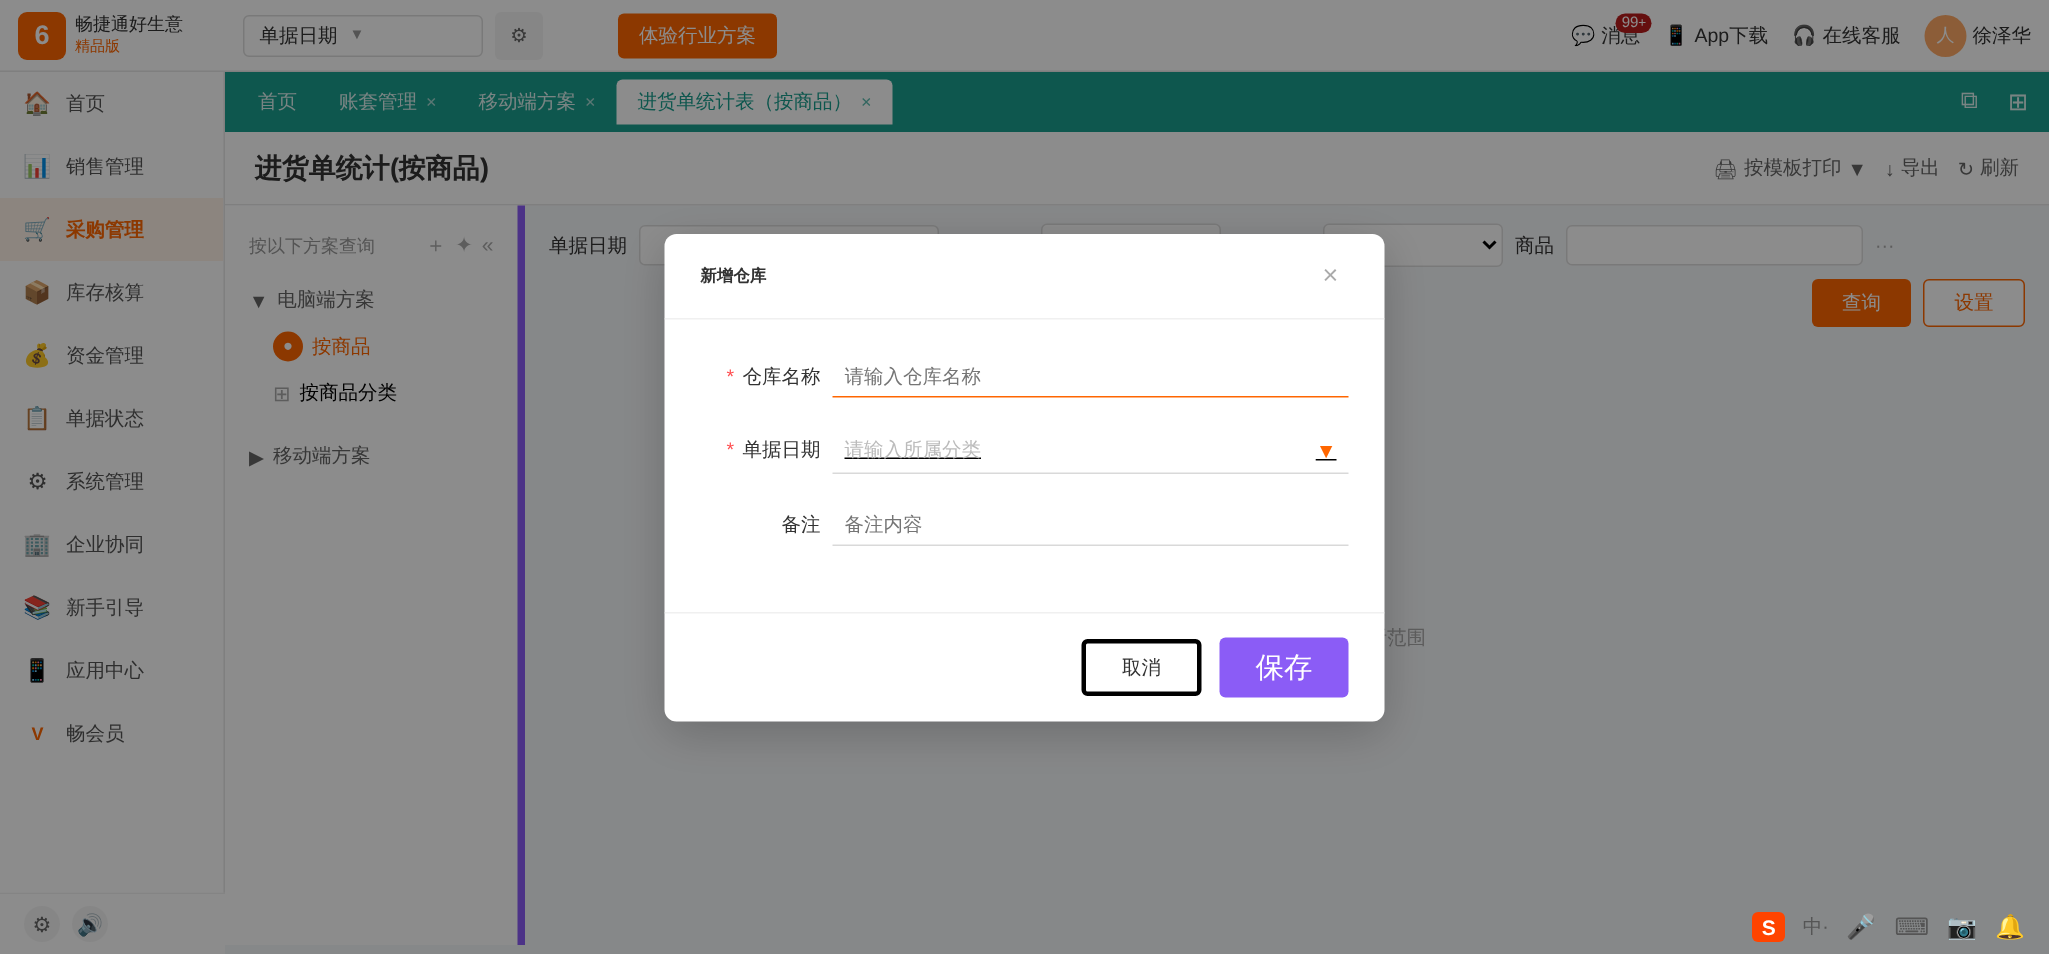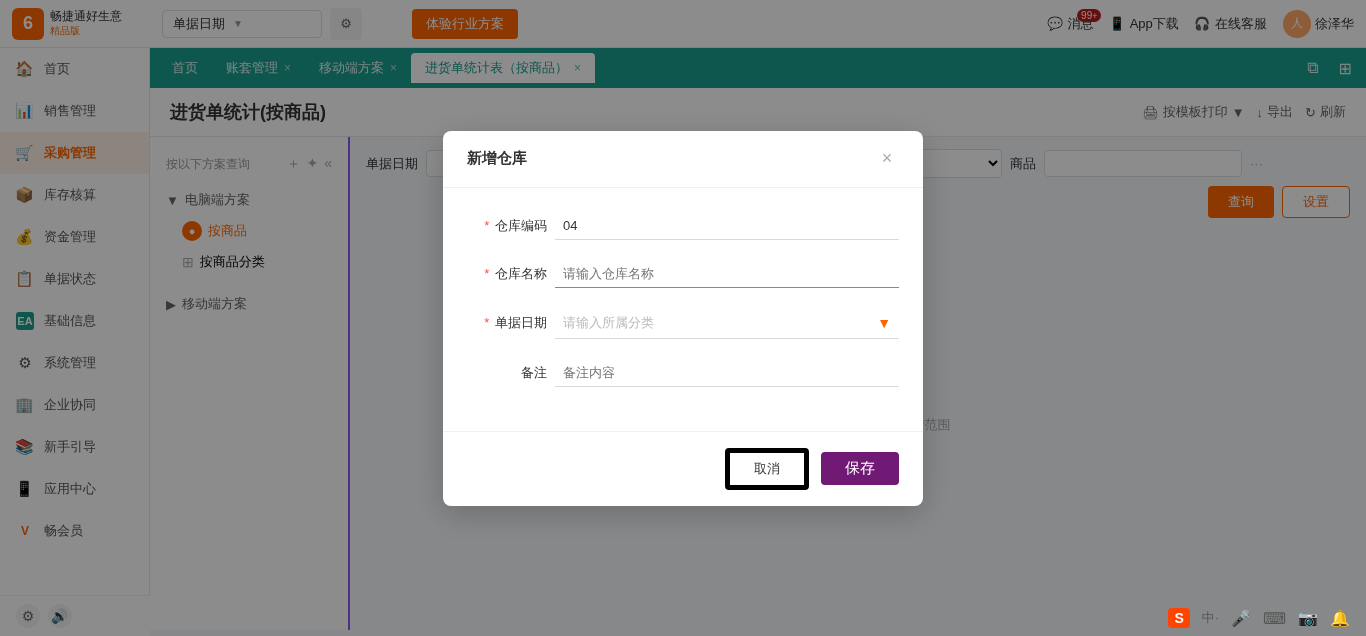--- a/index.html
+++ b/index.html
@@ -204,21 +204,21 @@
     }
 
     
     .content-area {
       display: flex;
       height: calc(100% - 55px);
     }
     .left-panel {
       width: 200px;
       background: #fff;
-      border-right: 2px solid #8b5cf6;
+      border-right: 5px solid #8b5cf6;
       padding: 12px 0;
       overflow-y: auto;
     }
     .panel-title {
       font-size: 12px; color: #999;
       padding: 6px 16px;
       display: flex; align-items: center; gap: 6px;
     }
     .panel-icons { display: flex; gap: 6px; margin-left: auto; }
     .panel-icon { font-size: 14px; color: #aaa; cursor: pointer; }
@@ -323,21 +323,21 @@
       border-radius: 8px;
       width: 480px;
       box-shadow: 0 8px 32px rgba(0,0,0,0.2);
       overflow: hidden;
     }
     .modal-header {
       display: flex; align-items: center; justify-content: space-between;
       padding: 16px 24px;
       border-bottom: 1px solid #f0f0f0;
     }
-    .modal-title { font-size: 15px; color: #333; font-weight: bold; }
+    .modal-title { font-size: 11px; color: #333; font-weight: bold; }
     .modal-close {
       font-size: 18px; color: #aaa; cursor: pointer;
       width: 24px; height: 24px;
       display: flex; align-items: center; justify-content: center;
     }
     .modal-body { padding: 24px; }
     .form-row {
       display: flex; align-items: center;
       margin-bottom: 20px;
       gap: 8px;
@@ -357,45 +357,46 @@
       outline: none;
       color: #333;
       background: transparent;
     }
     .form-input.active-border { border-bottom-color: #ff6600; }
     .form-select-row {
       flex: 1;
       display: flex; align-items: center;
       border-bottom: 1px solid #d9d9d9;
       padding: 6px 8px;
+      text-decoration: underline;
     }
     .form-select-inner { flex: 1; font-size: 13px; color: #bbb; }
     .form-select-arrow { color: #ff6600; font-size: 14px; }
     .modal-footer {
       padding: 16px 24px;
       border-top: 1px solid #f0f0f0;
       display: flex; align-items: center; justify-content: flex-end;
       gap: 12px;
     }
     .cancel-btn {
-      border: 5px solid #000000;
+      border: 3px solid #000000;
       background: #fff;
       color: #333;
       border-radius: 4px;
       padding: 7px 24px;
       font-size: 13px;
       cursor: pointer;
     }
     .save-btn {
-      background: #701a75;
+      background: #8b5cf6;
       color: #fff;
       border: none;
       border-radius: 4px;
       padding: 7px 24px;
-      font-size: 15px;
+      font-size: 19px;
       cursor: pointer;
       font-family: Liberation Serif, serif;
     }
 
     
     .bottom-bar {
       position: fixed;
       bottom: 0; right: 0;
       height: 36px;
       display: flex; align-items: center;
@@ -498,24 +499,20 @@
     <span class="sidebar-icon">📦</span>
     <span>库存核算</span>
   </div>
   <div class="sidebar-item">
     <span class="sidebar-icon">💰</span>
     <span>资金管理</span>
   </div>
   <div class="sidebar-item">
     <span class="sidebar-icon">📋</span>
     <span>单据状态</span>
-  </div>
-  <div class="sidebar-item">
-    <span class="sidebar-icon" style="font-size:11px;font-weight:bold;background:#1a9e8e;color:#fff;border-radius:3px;padding:2px 4px;">EA</span>
-    <span>基础信息</span>
   </div>
   <div class="sidebar-item">
     <span class="sidebar-icon">⚙</span>
     <span>系统管理</span>
   </div>
   <div class="sidebar-item">
     <span class="sidebar-icon">🏢</span>
     <span>企业协同</span>
   </div>
   <div class="sidebar-item">
@@ -632,27 +629,20 @@
 </div>
 
 <div class="overlay">
   <div class="modal">
     <div class="modal-header">
       <span class="modal-title">新增仓库</span>
       <span class="modal-close">×</span>
     </div>
     <div class="modal-body">
 
-      <div class="form-row">
-        <div class="form-label">
-          <span class="required">*</span>
-          <span>仓库编码</span>
-        </div>
-        <input class="form-input" value="04" style="">
-      </div>
 
       <div class="form-row">
         <div class="form-label">
           <span class="required">*</span>
           <span>仓库名称</span>
         </div>
         <input class="form-input active-border" placeholder="请输入仓库名称" style="">
       </div>
 
       <div class="form-row">

